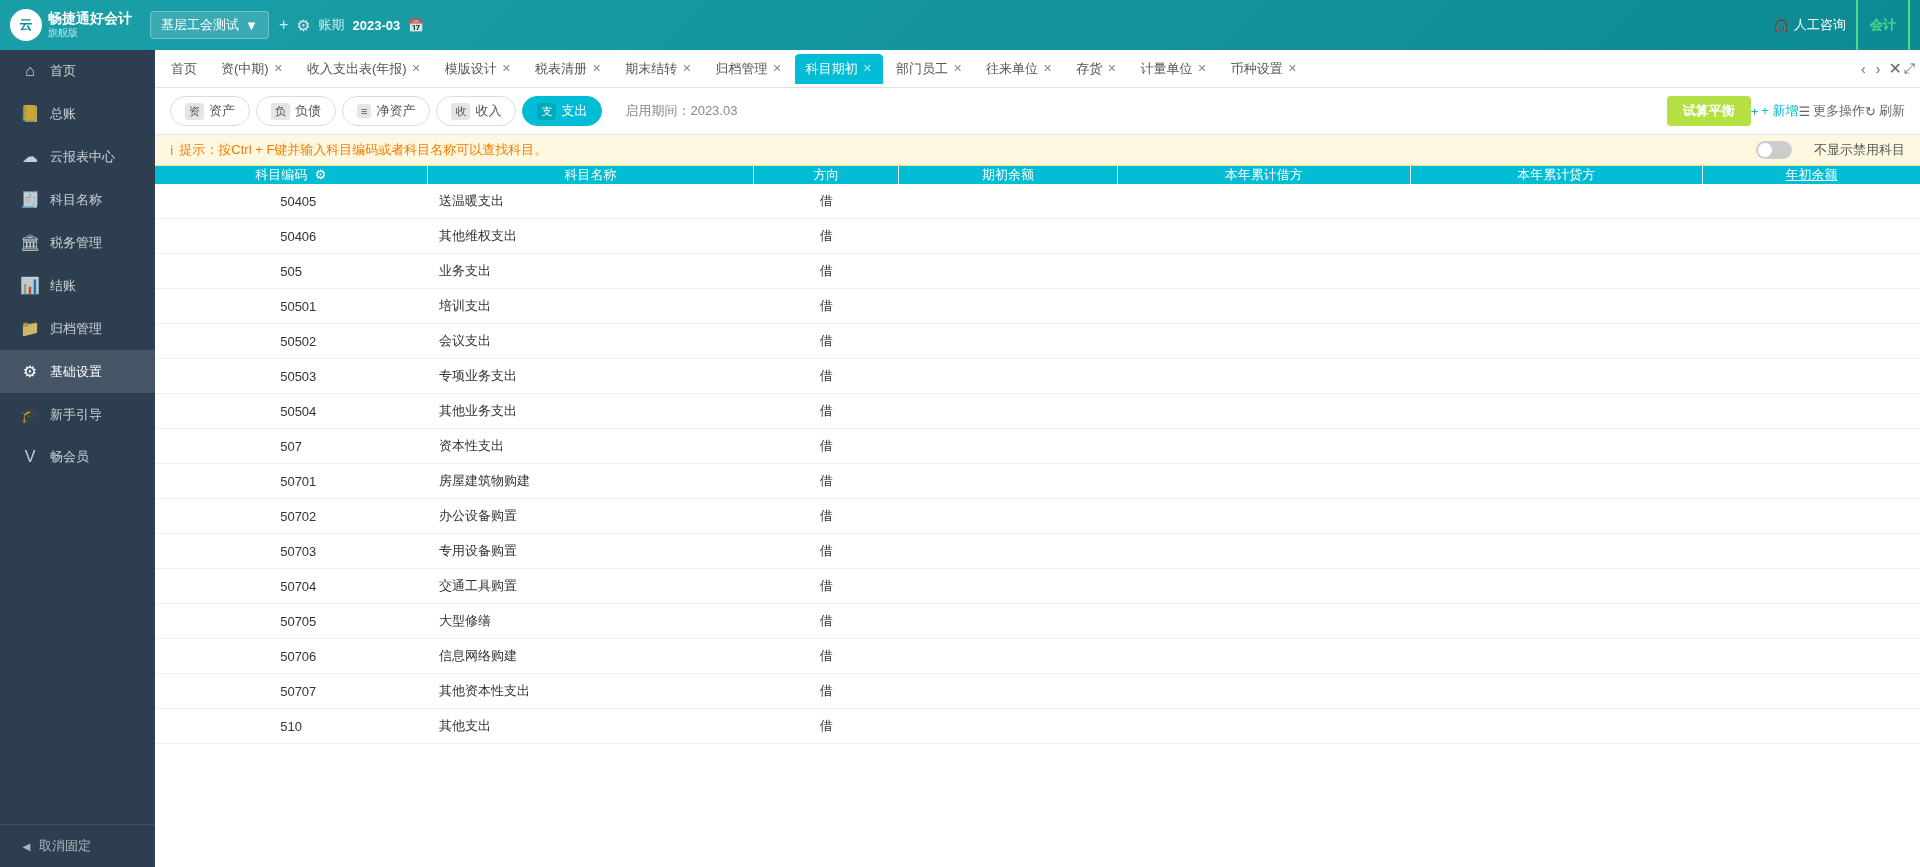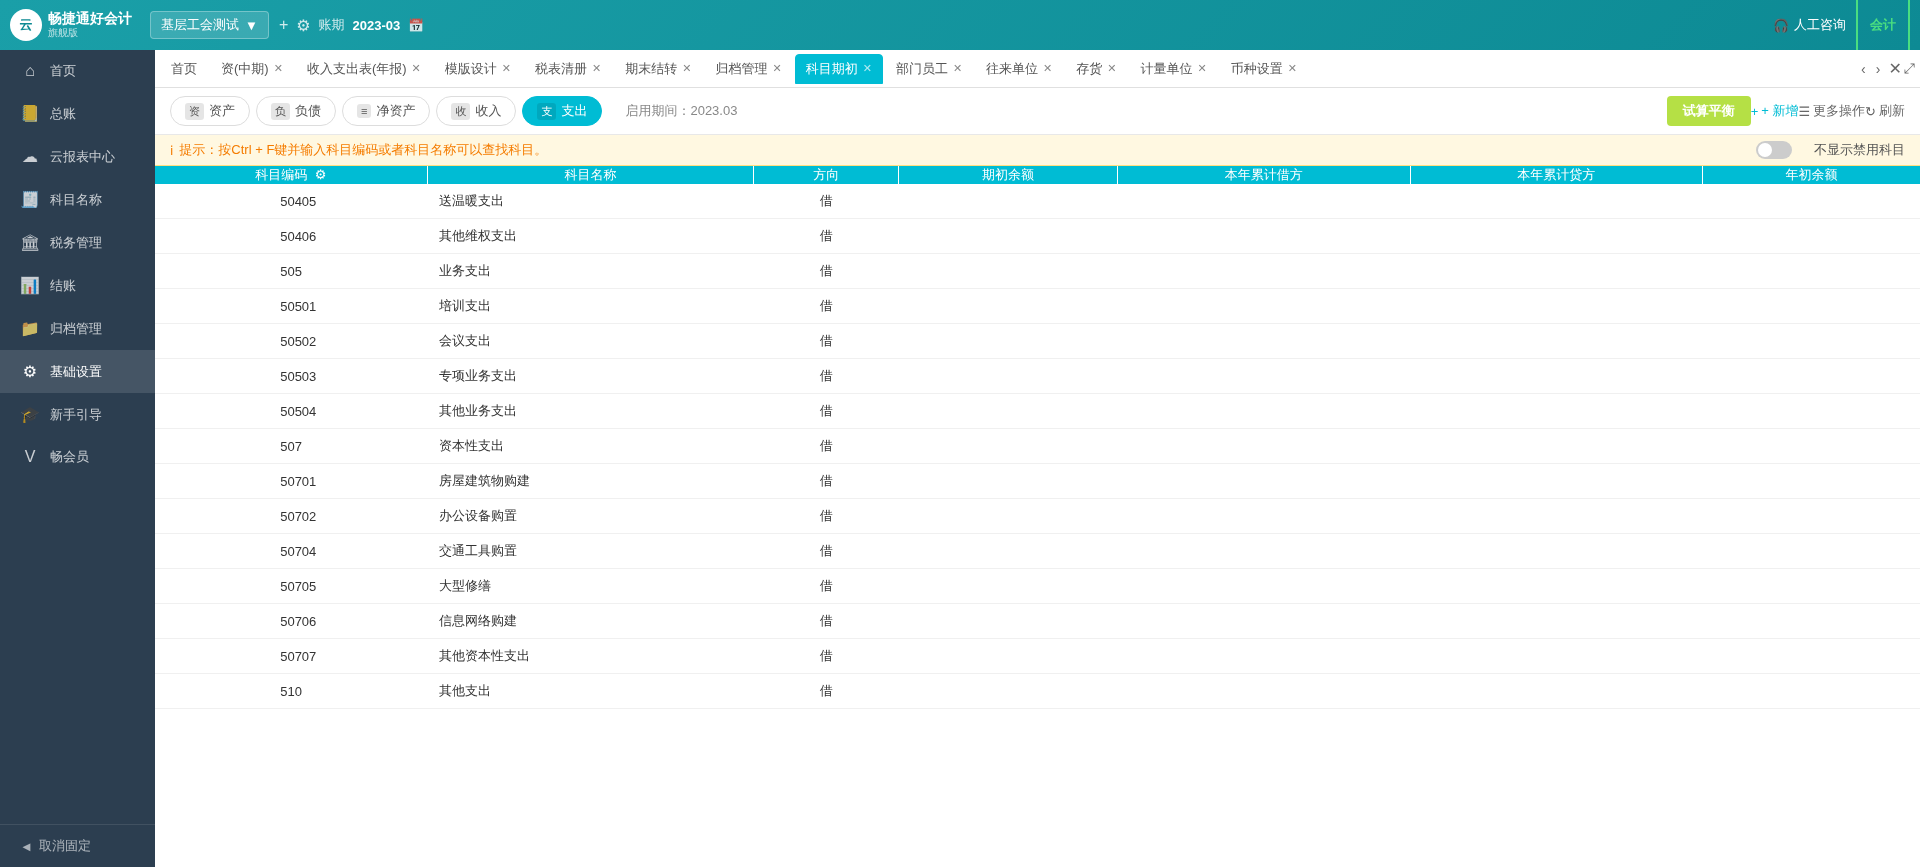--- a/index.html
+++ b/index.html
@@ -337,21 +337,21 @@
       top: 0;
       z-index: 10;
     }
     thead th {
       padding: 0 12px;
       text-align: center;
       font-weight: normal;
       font-size: 13px;
       border-right: 1px solid rgba(255,255,255,0.2);
     }
-    thead th:last-child { border-right: none; }
+    thead th:last-child { border-right: none; text-decoration: underline; }
 
     tbody tr {
       border-bottom: 1px solid #f0f0f0;
     }
     tbody td {
       padding: 8px 12px;
       text-align: center;
       font-size: 13px;
       color: #333;
     }
@@ -670,20 +670,29 @@
               <tr>
     <td>&nbsp;&nbsp;&nbsp;&nbsp;50702</td>
     <td>办公设备购置</td>
     <td>借</td>
     <td></td>
     <td></td>
     <td></td>
     <td></td>
   </tr>
               <tr>
+    <td>&nbsp;&nbsp;&nbsp;&nbsp;50703</td>
+    <td>专用设备购置</td>
+    <td>借</td>
+    <td></td>
+    <td></td>
+    <td></td>
+    <td></td>
+  </tr>
+              <tr>
     <td>&nbsp;&nbsp;&nbsp;&nbsp;50704</td>
     <td>交通工具购置</td>
     <td>借</td>
     <td></td>
     <td></td>
     <td></td>
     <td></td>
   </tr>
               <tr>
     <td>&nbsp;&nbsp;&nbsp;&nbsp;50705</td>

